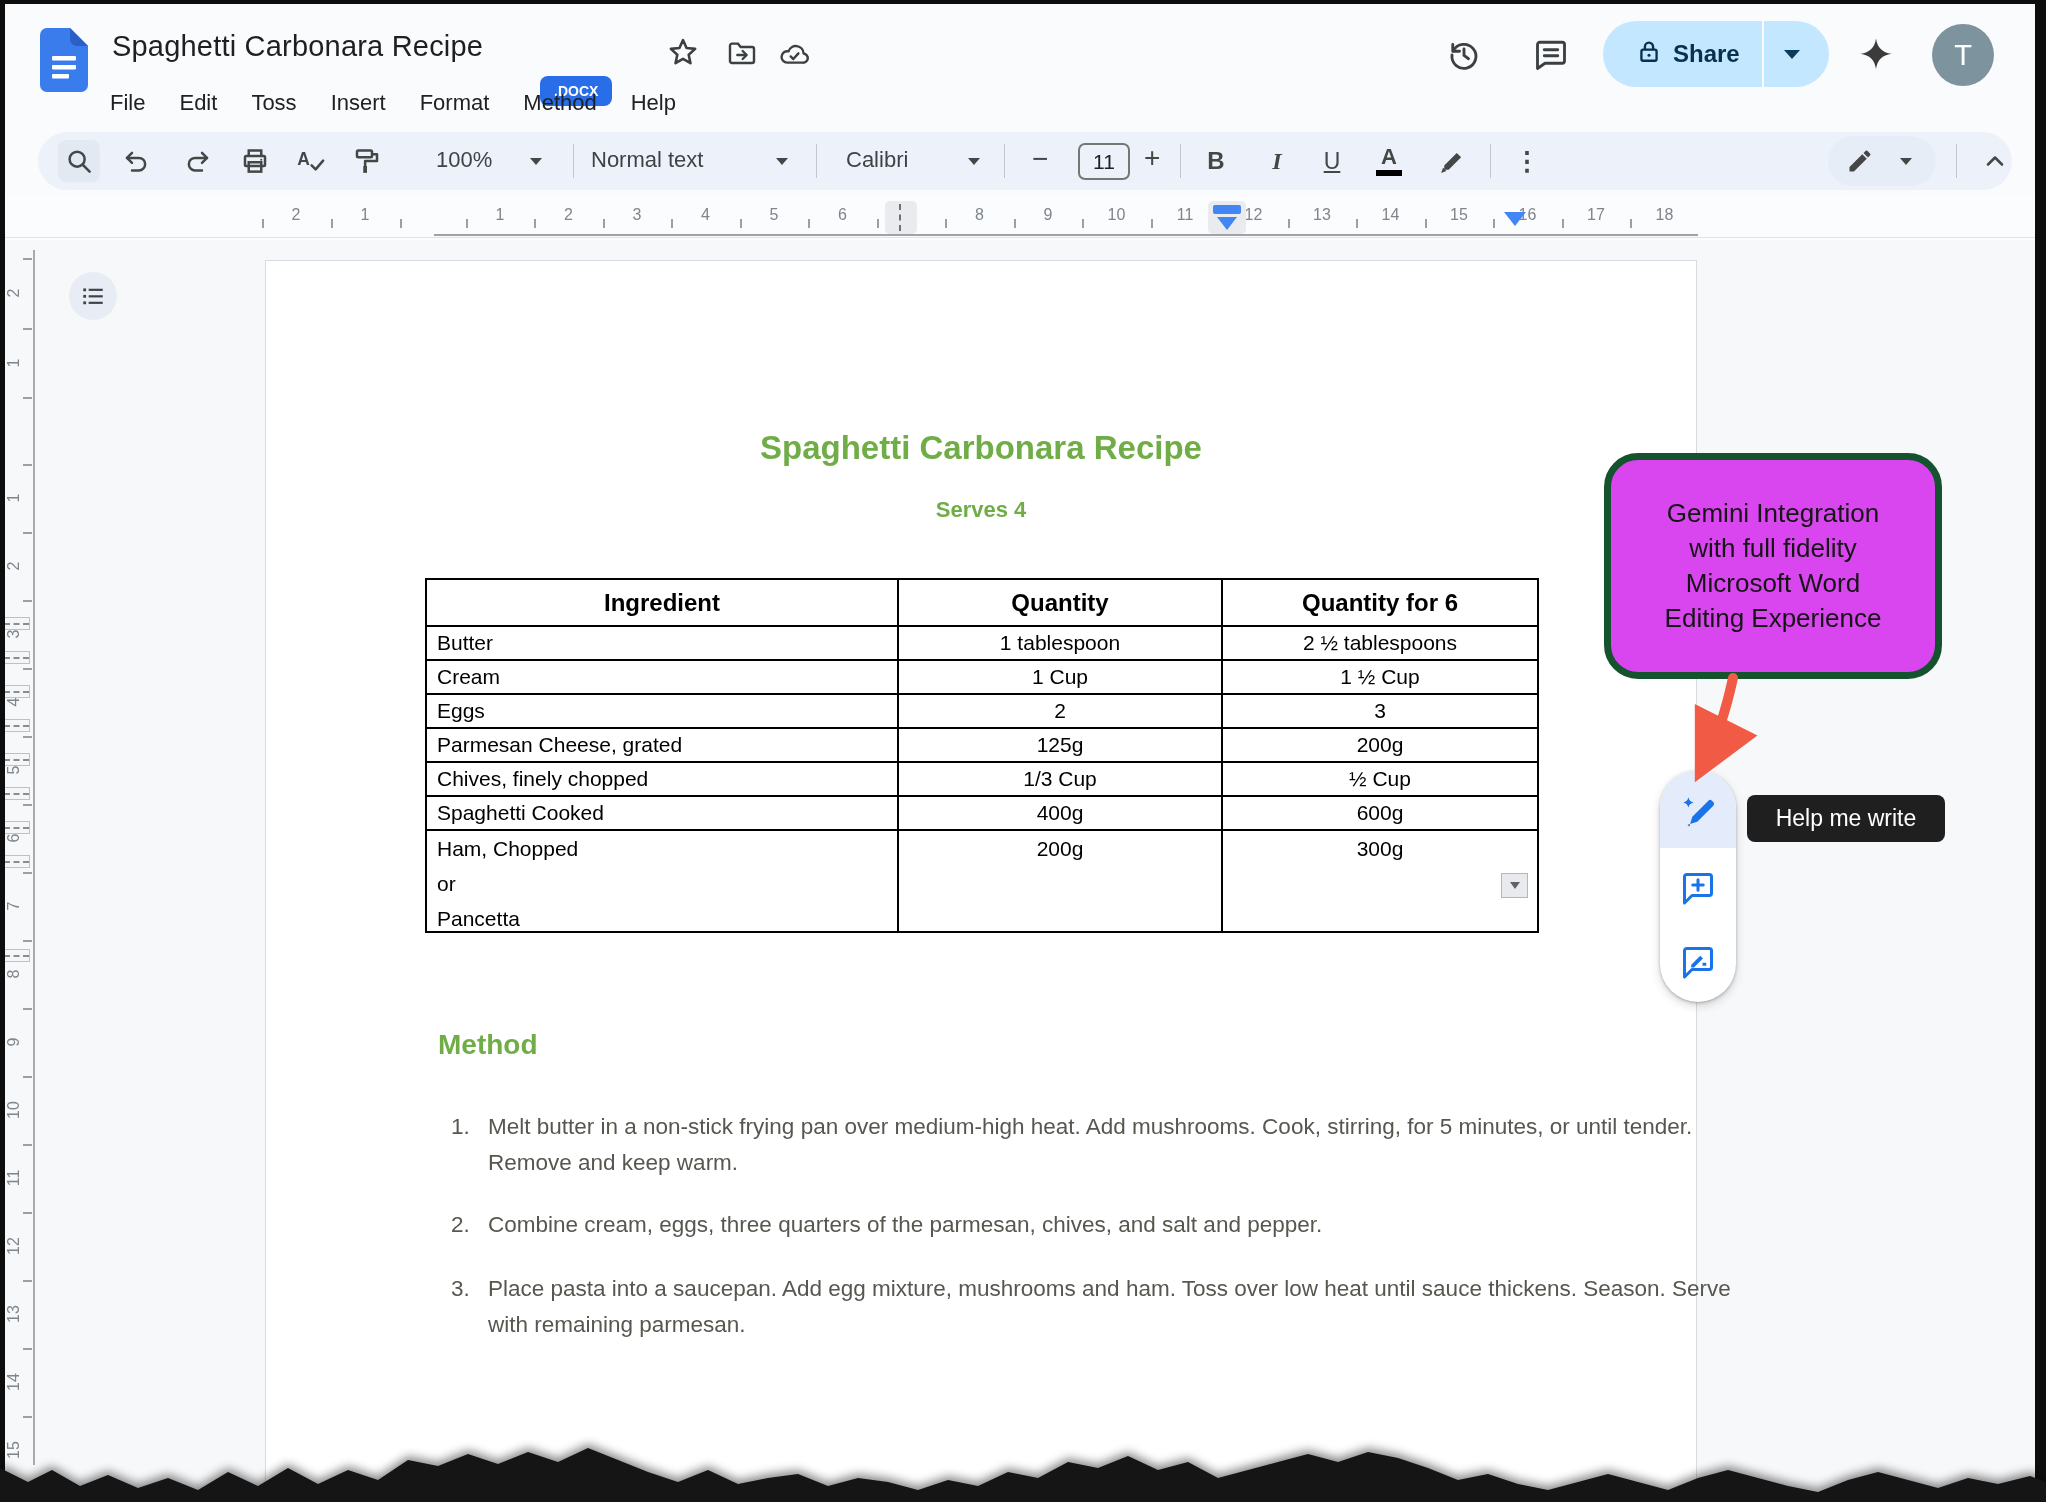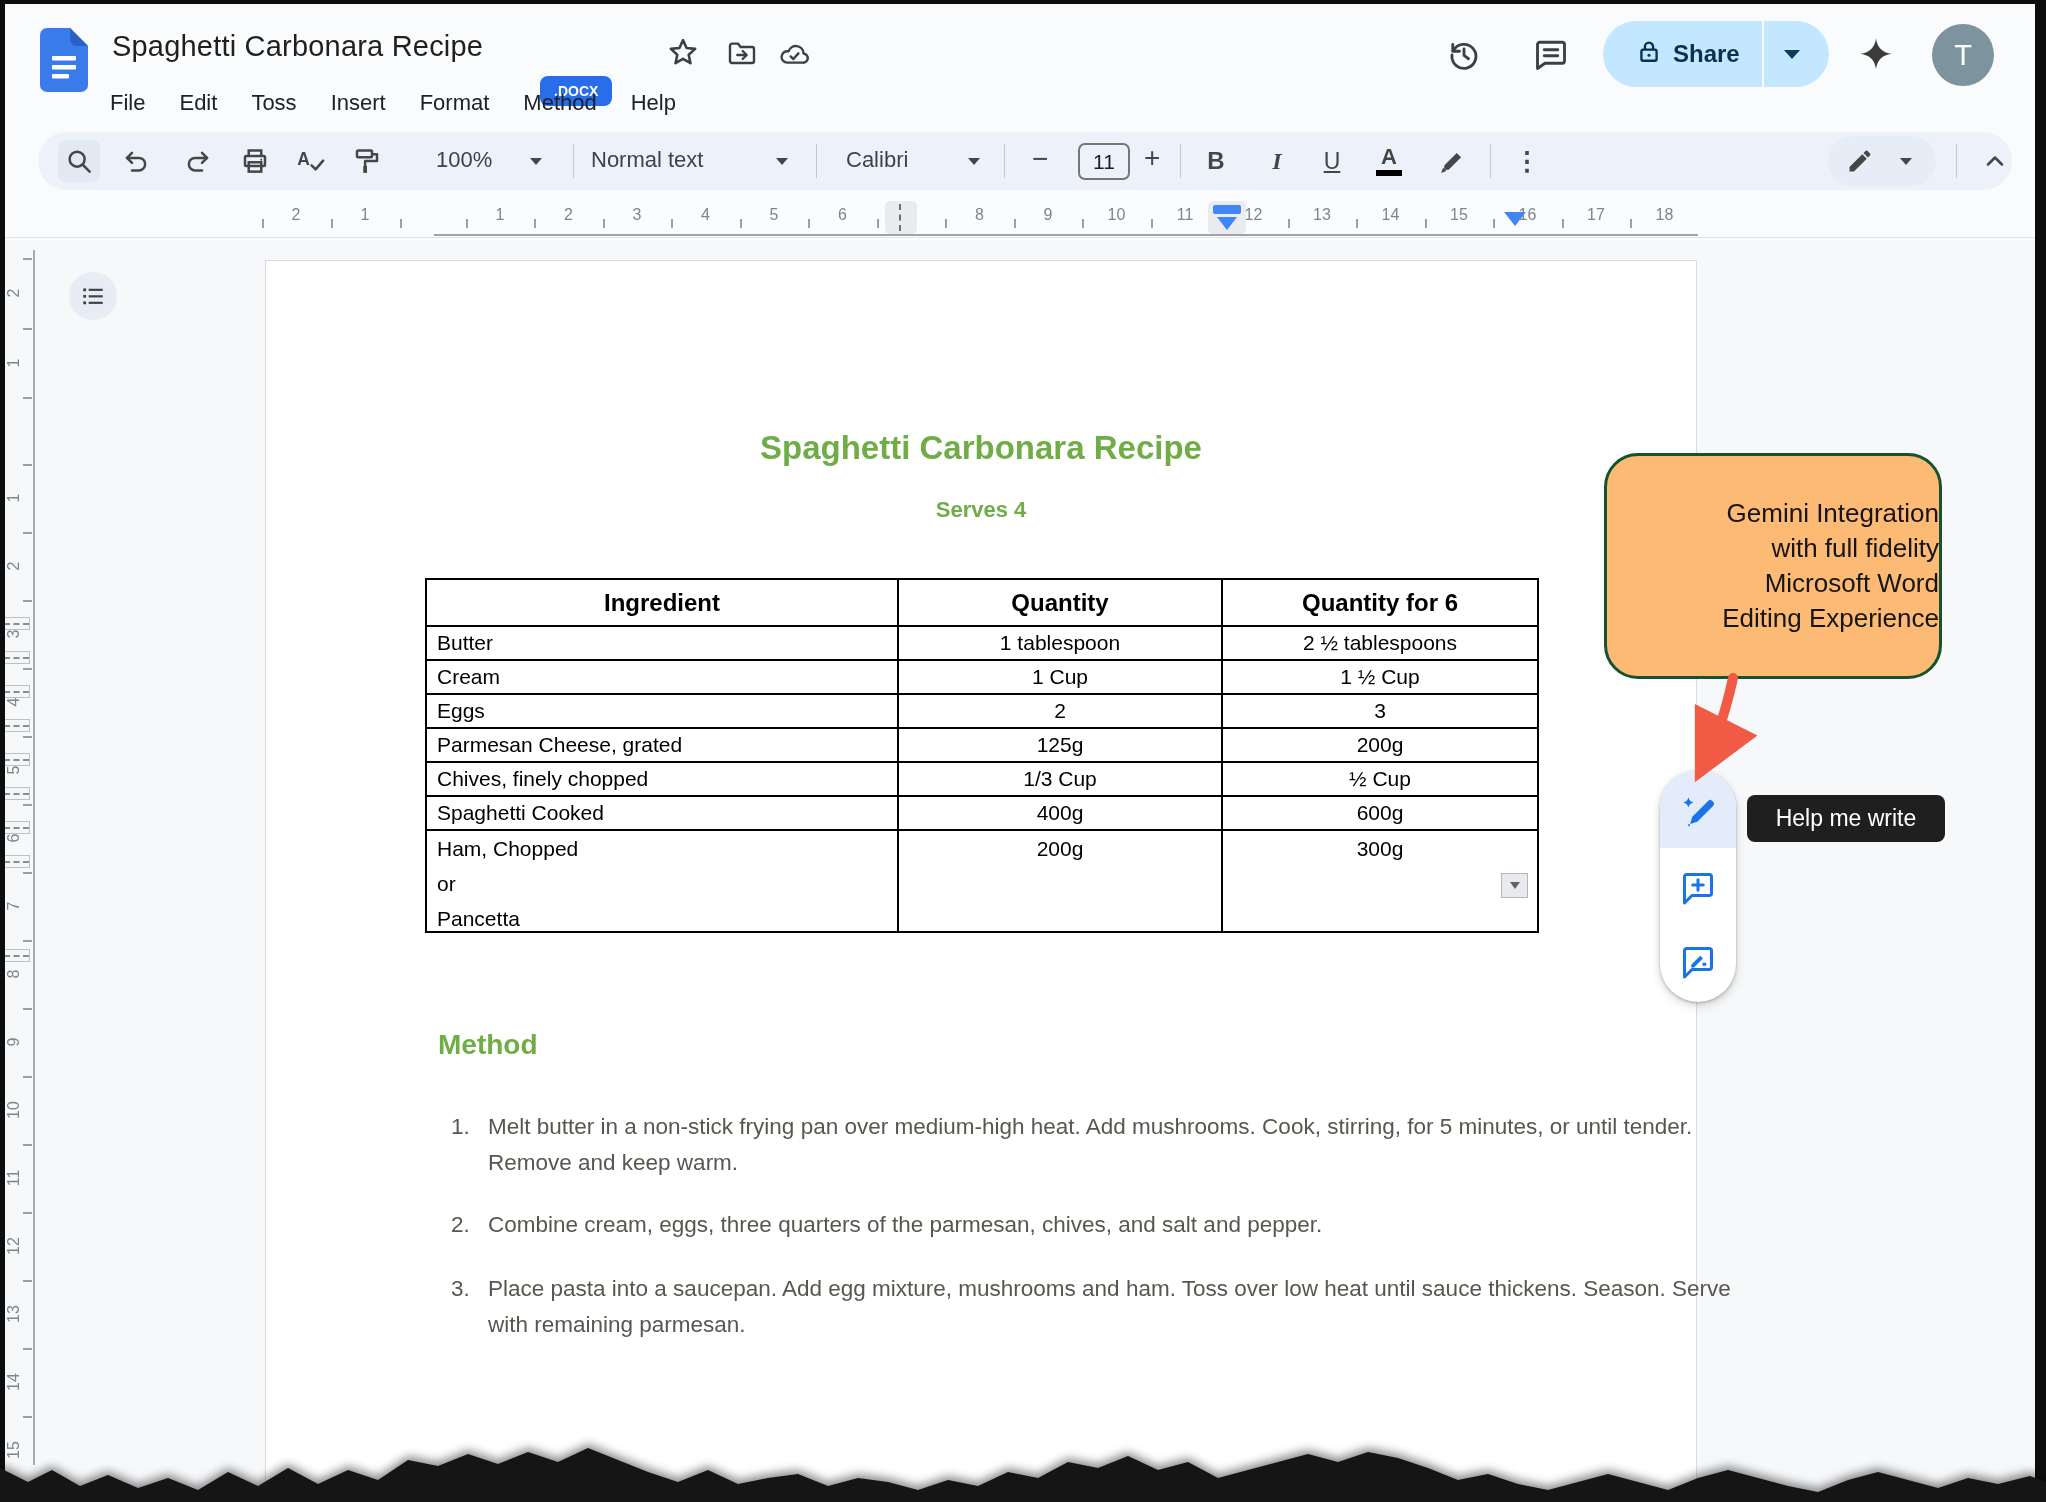--- a/index.html
+++ b/index.html
@@ -42,21 +42,21 @@
   table#ingredients { position:absolute; left:159px; top:317px; width:1113px; border-collapse:collapse; table-layout:fixed; }
   #ingredients th, #ingredients td { border:2px solid #000; font-size:21px; color:#000; padding:0 10px; }
   #ingredients th { font-size:24px; font-weight:700; height:47px; text-align:center; }
   #ingredients td { height:34px; text-align:center; }
   #ingredients td.ing { text-align:left; }
   #ingredients tr.last td { height:94px; vertical-align:top; padding-top:6px; }
   #method-heading { left:172px; top:768px; font-size:28px; font-weight:700; }
   .step { position:absolute; left:185px; width:1295px; display:flex; font-size:22.5px; line-height:36px; color:#57564f; }
   .step .num { width:37px; flex:none; }
   
-  #callout { left:1604px; top:453px; width:338px; height:226px; background:#fdba74; border:3px solid #14532d; border-radius:34px; display:flex; flex-direction:column; justify-content:center; text-align:center; font-size:26px; line-height:35px; color:#151515; z-index:30;align-items:flex-end; }
+  #callout { left:1604px; top:453px; width:338px; height:226px; background:#d946ef; border:7px solid #14532d; border-radius:34px; display:flex; flex-direction:column; justify-content:center; text-align:center; font-size:26px; line-height:35px; color:#151515; z-index:30; }
   #gem-pill { left:1660px; top:770px; width:76px; height:232px; background:#fff; border-radius:38px; box-shadow:0 1px 3px rgba(60,64,67,.35), 0 4px 10px rgba(60,64,67,.2); z-index:25; }
   #gem-pill .hl { position:absolute; left:0; top:0; width:76px; height:78px; background:#e4ecfb; border-radius:38px 38px 0 0; }
   .pill-btn { position:absolute; left:20px; width:36px; height:36px; }
   #tooltip { left:1747px; top:795px; width:198px; height:47px; background:#1f1f1f; border-radius:8px; color:#fff; font-size:23px; font-weight:500; display:flex; align-items:center; justify-content:center; z-index:26; }
   
   .frame { background:#0d0d0d; z-index:40; }
   svg.overlay { position:absolute; left:0; top:0; width:2046px; height:1502px; pointer-events:none; z-index:35; }
 </style>
 </head>
 <body>

